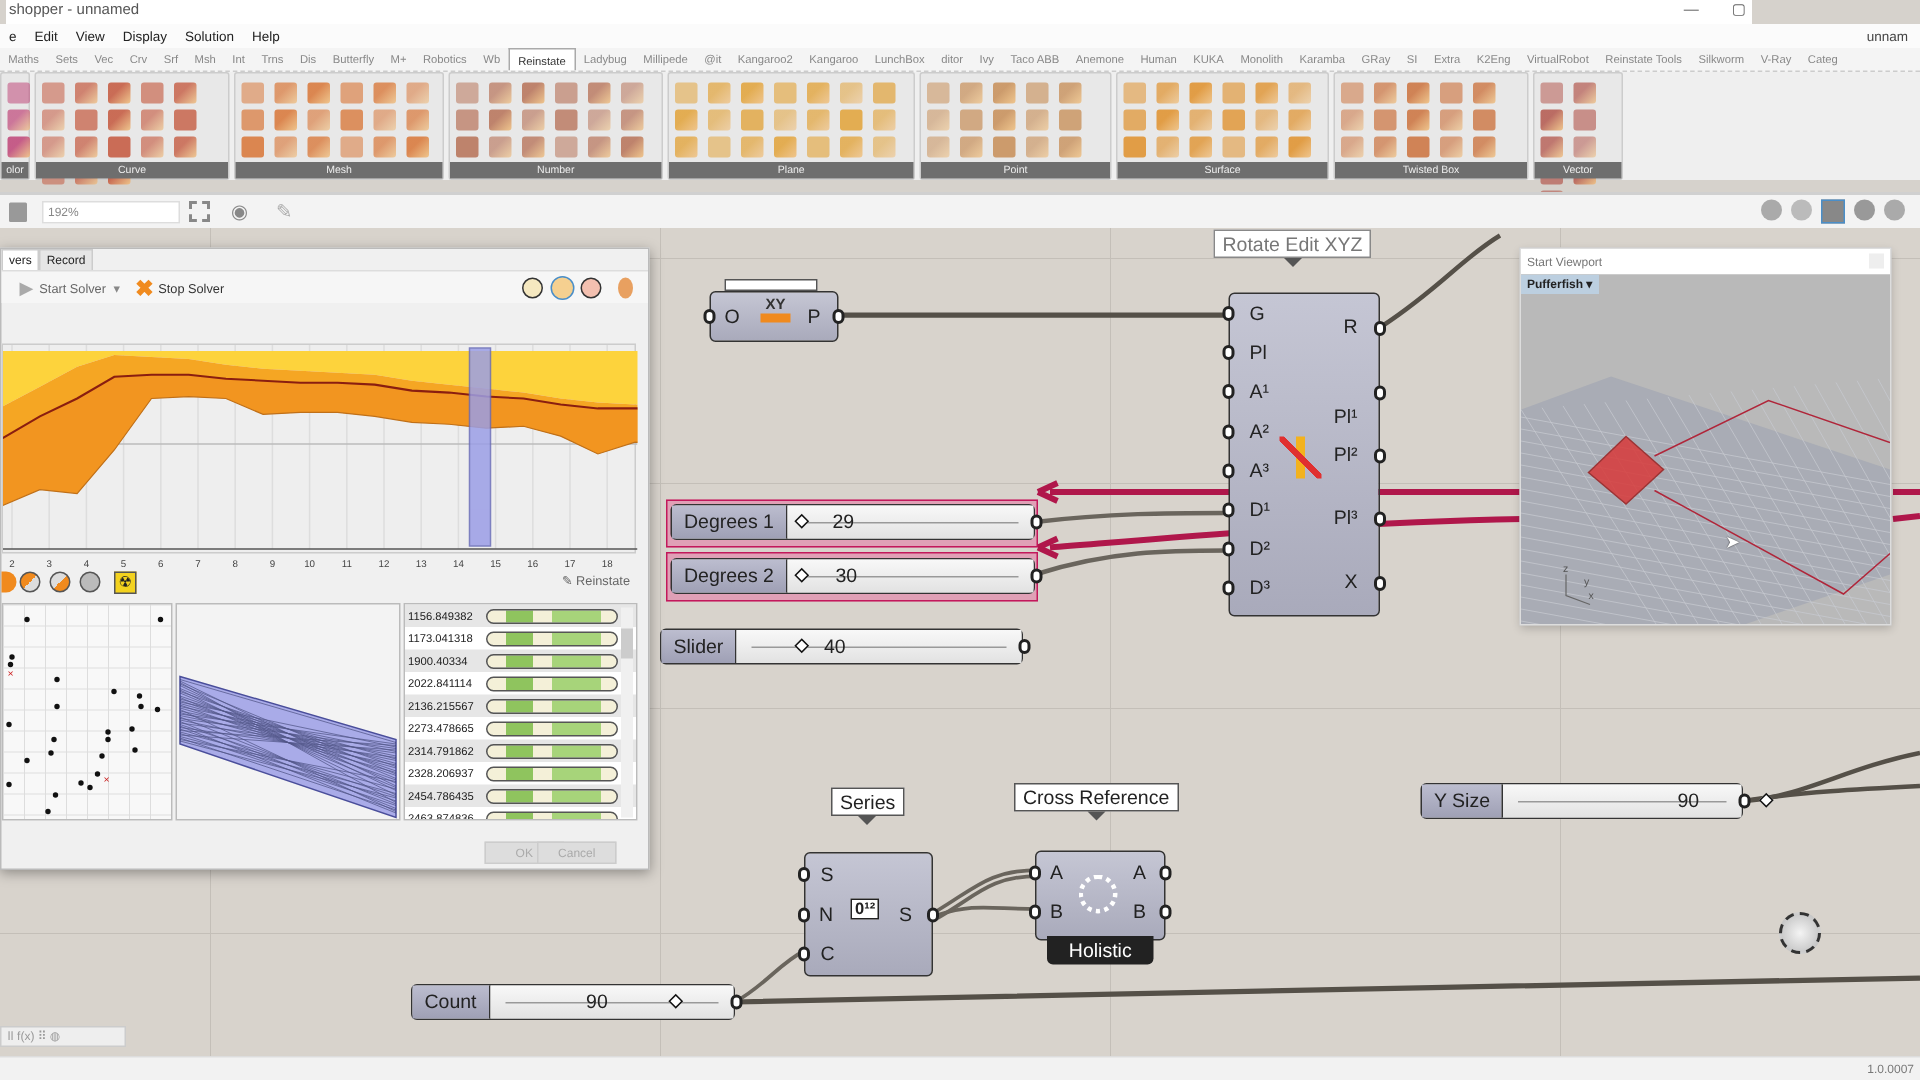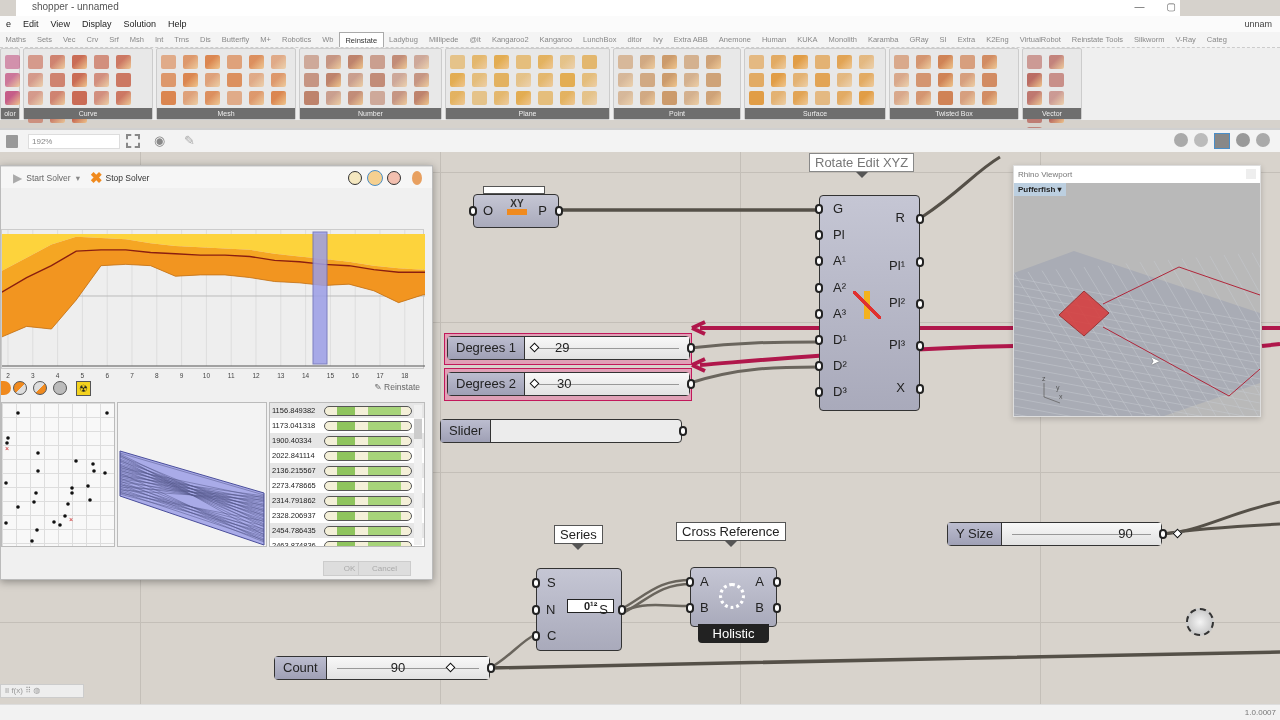--- a/index.html
+++ b/index.html
@@ -1,17 +1,17 @@
 <!DOCTYPE html>
 <html><head>
 <meta charset="utf-8">
 <style>
 *{box-sizing:border-box;margin:0;padding:0}
 body{width:1280px;height:720px;overflow:hidden;position:relative;background:#d6d2cc;font-family:"Liberation Sans",sans-serif;font-size:11px;color:#222}
-.titlebar{position:absolute;left:16px;top:0;width:1164px;height:16px;background:#fff;font-size:10px;color:#555;padding-left:16px;line-height:14px}
+.titlebar{position:absolute;left:4px;top:0;width:1164px;height:16px;background:#fff;font-size:10px;color:#555;padding-left:2px;line-height:14px}
 .winbtns{position:absolute;right:4px;top:0;display:flex;gap:22px;font-size:10px;color:#666}
 .menubar{position:absolute;left:0;top:16px;width:1280px;height:16px;background:#fbfbfb;display:flex;font-size:9px;line-height:16px}
 .menubar span{padding:0 6px}
 .menubar .right{position:absolute;right:2px;top:0;color:#444}
 .tabsbar{position:absolute;left:0;top:32px;width:1280px;height:16px;background:#f4f4f4;display:flex;font-size:7.5px;line-height:16px;color:#888;border-bottom:1px dashed #ccc;white-space:nowrap;overflow:hidden}
 .tabsbar span{padding:0 5.5px}
 .tabsbar span.active{background:#fff;border:1px solid #aaa;border-bottom:none;color:#333}
 .ribbon{position:absolute;left:0;top:48px;width:1280px;height:72px;background:#efefef;display:flex;gap:3px;padding-left:0}
 .group{position:relative;height:72px;background:#e8e8e8;border:1px solid #ccc;border-radius:2px}
 .group .icons{position:absolute;left:4px;top:4px;right:4px;height:52px;display:grid;grid-template-columns:repeat(auto-fill,19px);gap:0 3px}
@@ -90,21 +90,21 @@
     <span>Wb</span>
     <span class="active">Reinstate</span>
     <span>Ladybug</span>
     <span>Millipede</span>
     <span>@it</span>
     <span>Kangaroo2</span>
     <span>Kangaroo</span>
     <span>LunchBox</span>
     <span>ditor</span>
     <span>Ivy</span>
-    <span>Extra ABB</span>
+    <span>Taco ABB</span>
     <span>Anemone</span>
     <span>Human</span>
     <span>KUKA</span>
     <span>Monolith</span>
     <span>Karamba</span>
     <span>GRay</span>
     <span>SI</span>
     <span>Extra</span>
     <span>K2Eng</span>
     <span>VirtualRobot</span>
@@ -356,21 +356,21 @@
       <span style="position:absolute;left:13px;top:109.8px">A³</span>
       <span class="port" style="left:-5px;top:139px"></span>
       <span style="position:absolute;left:13px;top:136px">D¹</span>
       <span class="port" style="left:-5px;top:165.2px"></span>
       <span style="position:absolute;left:13px;top:162.2px">D²</span>
       <span class="port" style="left:-5px;top:191.4px"></span>
       <span style="position:absolute;left:13px;top:188.4px">D³</span>
       <span class="port" style="right:-5px;top:18px"></span>
       <span style="position:absolute;right:14px;top:14px">R</span>
       <span class="port" style="right:-5px;top:61px"></span>
-      <span style="position:absolute;right:14px;top:62px">Pl¹</span>
+      <span style="position:absolute;right:14px;top:74px">Pl¹</span>
       <span class="port" style="right:-5px;top:103px"></span>
       <span style="position:absolute;right:14px;top:99px">Pl²</span>
       <span class="port" style="right:-5px;top:145px"></span>
       <span style="position:absolute;right:14px;top:141px">Pl³</span>
       <span class="port" style="right:-5px;top:188px"></span>
       <span style="position:absolute;right:14px;top:184px">X</span>
     </div>
 
   <div class="selected" style="left:444px;top:181px;width:248px;height:32px"></div>
   <div class="selected" style="left:444px;top:216px;width:248px;height:33px"></div>
@@ -388,20 +388,25 @@
     <span class="lbl">Degrees 2</span>
     <span class="track">
           <span class="ticks"></span>
       <span class="knob" style="left:6px"></span>
       <span class="val" style="left:32px">30</span>
     </span>
     <span class="port" style="right:-6px;top:6px"></span>
   </div>
       <div class="slider" style="left:440px;top:267px;width:242px">
     <span class="lbl">Slider</span>
+    <span class="track">
+          <span class="ticks"></span>
+      <span class="knob" style="left:40px"></span>
+      <span class="val" style="left:58px">40</span>
+    </span>
     <span class="port" style="right:-6px;top:6px"></span>
   </div>
       <div class="slider" style="left:947px;top:370px;width:215px">
     <span class="lbl">Y Size</span>
     <span class="track">
           <span class="ticks"></span>
       <span class="knob" style="left:172px"></span>
       <span class="val" style="left:116px">90</span>
     </span>
     <span class="port" style="right:-6px;top:6px"></span>
@@ -418,21 +423,21 @@
     </div>
 
   <div class="tag" style="left:554px;top:373px">Series</div>
   <div class="node" style="left:536px;top:416px;width:86px;height:83px">
     <span class="port" style="left:-5px;top:9px"></span>
     <span class="port" style="left:-5px;top:36px"></span>
     <span class="port" style="left:-5px;top:62px"></span>
     <span style="position:absolute;left:10px;top:6px">S</span>
     <span style="position:absolute;left:9px;top:33px">N</span>
     <span style="position:absolute;left:10px;top:59px">C</span>
-    <span style="position:absolute;left:30px;top:30px;font-size:11px;font-weight:bold;background:#fff;border:1px solid #222;padding:0 16px">0¹²</span>
+    <span style="position:absolute;left:30px;top:30px;font-size:11px;font-weight:bold;background:#fff;border:1px solid #222;padding:0 2px">0¹²</span>
     <span style="position:absolute;right:13px;top:33px">S</span>
     <span class="port" style="right:-5px;top:36px"></span>
   </div>
 
   <div class="tag" style="left:676px;top:370px">Cross Reference</div>
   <div class="node" style="left:690px;top:415px;width:87px;height:60px">
     <span class="port" style="left:-5px;top:9px"></span>
     <span class="port" style="left:-5px;top:35px"></span>
     <span style="position:absolute;left:9px;top:6px">A</span>
     <span style="position:absolute;left:9px;top:32px">B</span>
@@ -445,20 +450,24 @@
   <div style="position:absolute;left:698px;top:472px;width:71px;height:19px;background:#222;color:#fff;font-size:13px;text-align:center;line-height:19px;border-radius:0 0 4px 4px">Holistic</div>
 
   <div style="position:absolute;left:1186px;top:456px;width:28px;height:28px;border-radius:50%;background:radial-gradient(#f4f4f4,#bbb);border:2px dashed #333"></div>
 
   <div style="position:absolute;left:0;top:532px;width:84px;height:14px;background:#eee;border:1px solid #ccc;font-size:8px;color:#999;line-height:12px;padding-left:4px">
     <span>ǀǀ f(x) ⠿ ◍</span>
   </div>
 </div>
 
 <div class="dialog">
+  <div class="dtabs">
+    <span>vers</span>
+    <span class="inactive">Record</span>
+  </div>
   <div class="dtool">
     <span style="margin-left:12px;color:#aaa;font-size:12px">▶</span>
     <span style="margin-left:4px;color:#666">Start Solver</span>
     <span style="margin-left:5px;color:#888">▾</span>
     <span style="margin-left:10px;color:#f08a1e;font-size:15px;font-weight:bold">✖</span>
     <span style="margin-left:3px">Stop Solver</span>
     <span style="position:absolute;left:347px;top:4px;width:14px;height:14px;border-radius:50%;border:1px solid #333;background:#f5e8c0"></span>
     <span style="position:absolute;left:366px;top:3px;width:16px;height:16px;border-radius:50%;border:1px solid #4a8ec8;background:#f5d090"></span>
     <span style="position:absolute;left:386px;top:4px;width:14px;height:14px;border-radius:50%;border:1px solid #333;background:#f3c0b0"></span>
     <span style="position:absolute;left:411px;top:4px;width:10px;height:14px;border-radius:50%;background:#e8a060"></span>
@@ -650,21 +659,21 @@
           <div style="margin-top:14px;height:20px;background:#ccc"></div>
         </div>
       </div>
   </div>
   <div class="dlgbtn" style="left:322px">OK</div>
   <div class="dlgbtn" style="left:357px">Cancel</div>
 </div>
 
 <div class="viewport">
   <div style="height:17px;background:#fff;font-size:8px;color:#777;line-height:17px;padding-left:4px;position:relative">
-    <span>Rhino Viewport</span>
+    <span>Start Viewport</span>
     <span style="position:absolute;right:4px;top:3px;width:10px;height:10px;background:#eee"></span>
   </div>
   <div style="position:absolute;left:0;top:17px;width:246px;height:233px;background:#b9b9b9;overflow:hidden">
     <span style="position:absolute;left:0;top:0;background:#bccfe0;font-size:8px;font-weight:bold;padding:2px 4px"><span>Pufferfish</span> ▾</span>
     <svg width="246" height="233">
       <polygon points="0,90 60,68 246,130 246,200 150,233 0,233" fill="#a9acb5"></polygon>
       <g stroke="#c7cad0" stroke-width="0.5" id="gridlines">
           <line x1="0" y1="90" x2="90" y2="233"></line>
           <line x1="0" y1="95" x2="246" y2="140"></line>
           <line x1="14" y1="88.8" x2="104" y2="233"></line>

